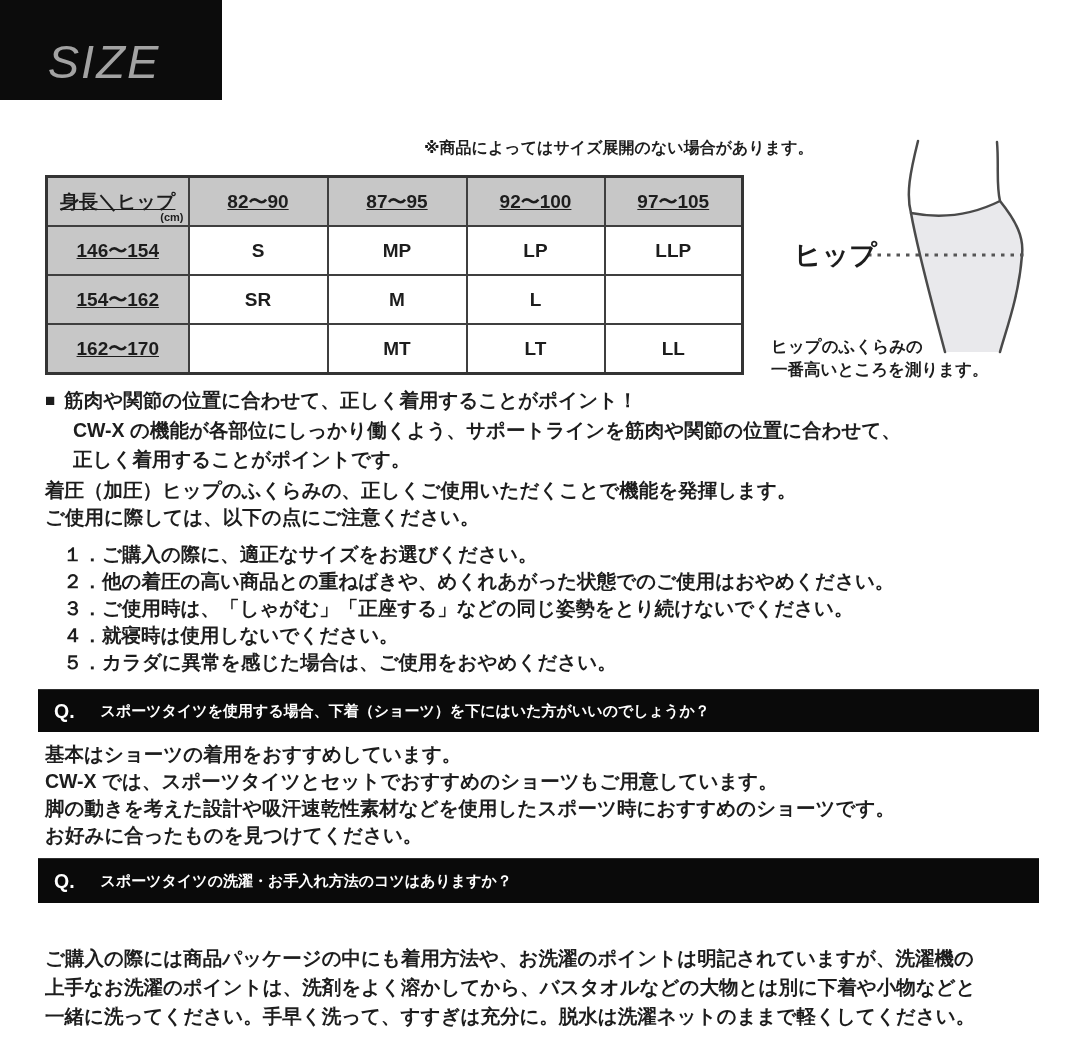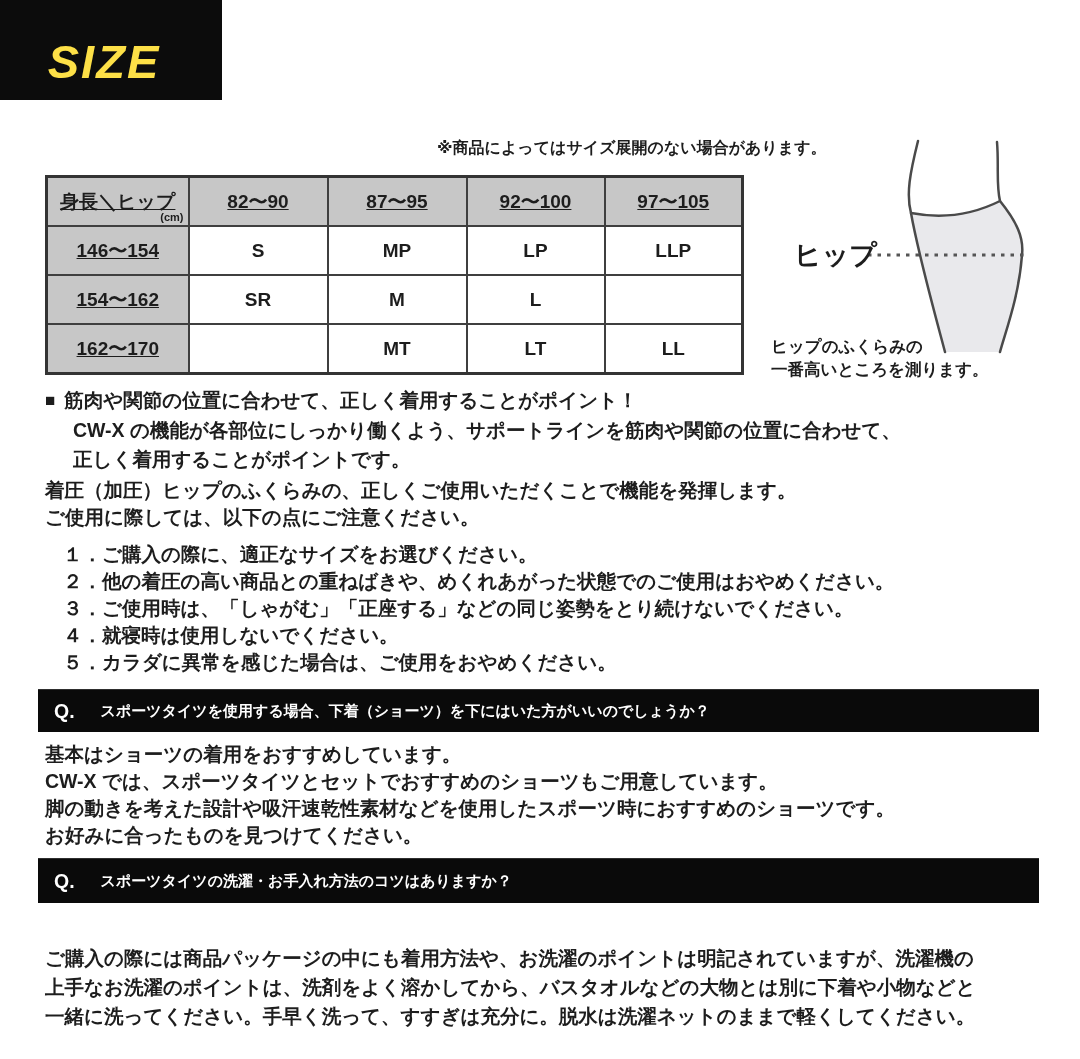--- a/index.html
+++ b/index.html
@@ -9,28 +9,28 @@
     color:#1d1d1d;
   }
   .page{position:relative;width:1080px;height:1059px;background:#fff;}
 
   
   .size-header{
     position:absolute;left:0;top:0;width:222px;height:100px;
     background:#0c0c0c;display:flex;align-items:center;justify-content:center;
   }
   .size-title{
-    color:#fde047;font-size:47px;font-style:italic;font-weight:700;
+    color:#a3a3a3;font-size:47px;font-style:italic;font-weight:400;
     letter-spacing:2px;padding:0 14px 6px 0;margin-top:29px;
   }
 
   
   .size-note{
     position:absolute;left:424px;top:138px;
-    font-size:16px;font-weight:700;white-space:nowrap;margin-left:13px;
+    font-size:16px;font-weight:700;white-space:nowrap;
   }
 
   
   .table-wrap{position:absolute;left:45px;top:175px;}
   table.size-table{
     border-collapse:collapse;table-layout:fixed;width:696px;
     border:3px solid #343434;
   }
   table.size-table td{
     height:47px;border:2px solid #3f3f3f;background:#fff;

